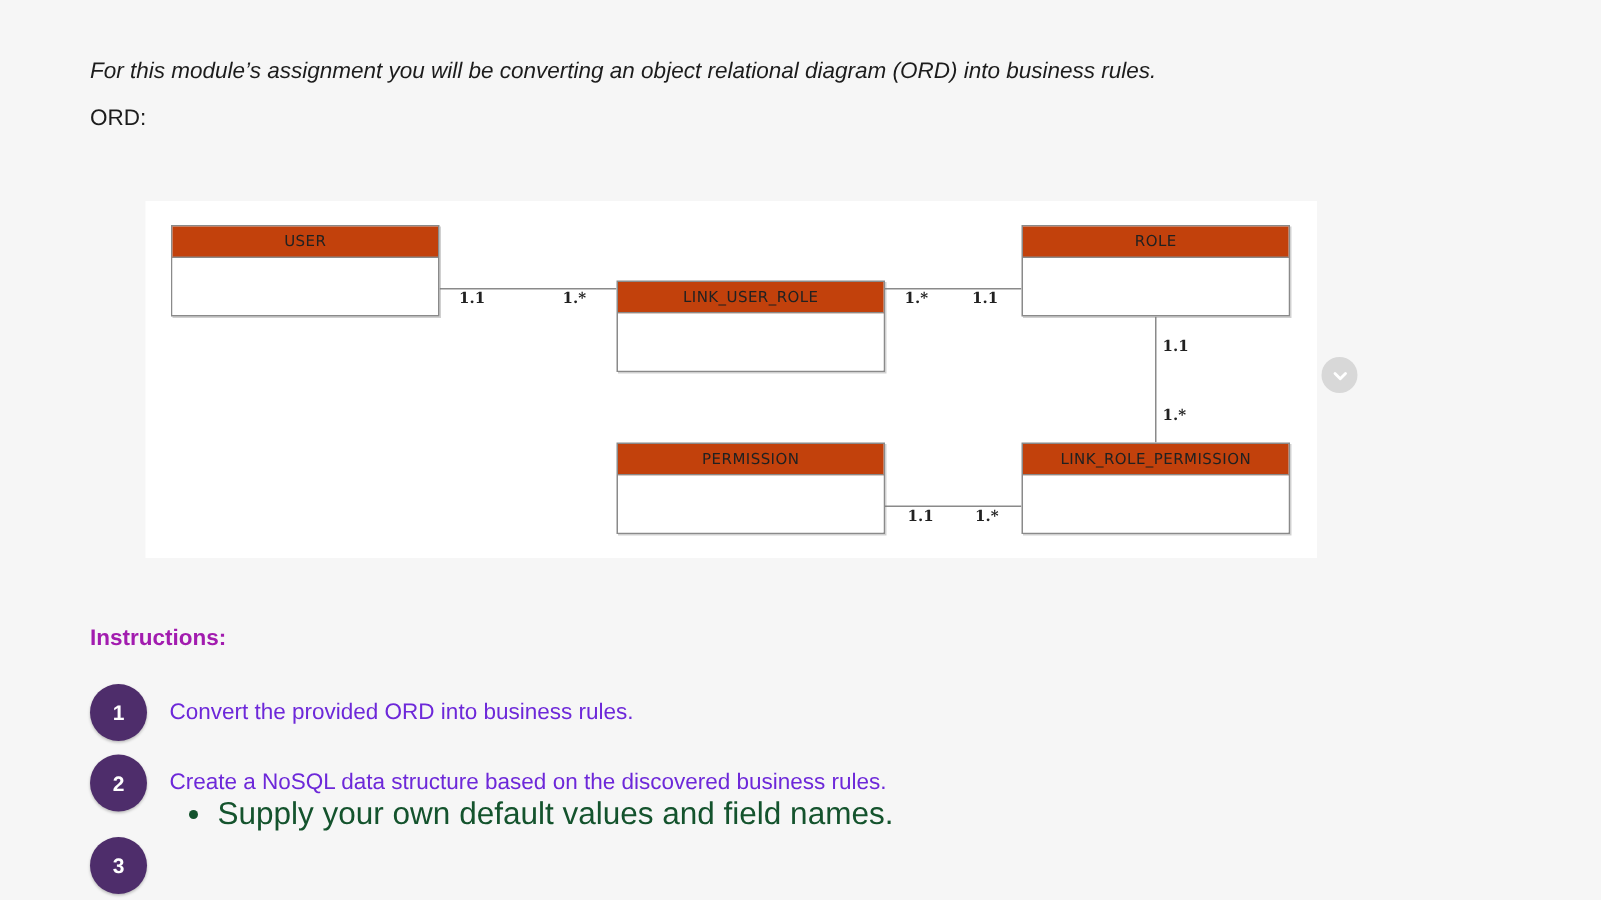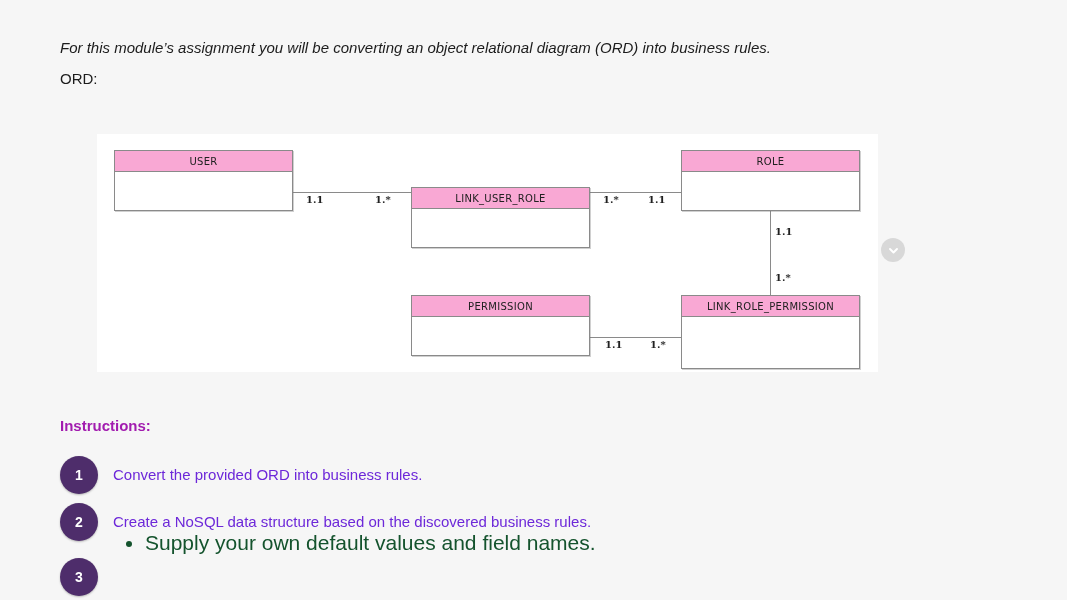--- a/index.html
+++ b/index.html
@@ -54,21 +54,21 @@
     box-sizing: border-box;
     height: 21px;
     border-bottom: 1px solid #8a8a8a;
     display: flex;
     align-items: center;
     justify-content: center;
     font-family: "DejaVu Sans", sans-serif;
     font-size: 10px;
     letter-spacing: 0.3px;
     color: #212121;
-    background: #f9a8d4;
+    background: #c2410c;
   }
   .entity-body {
     height: calc(100% - 21px);
     background: #ffffff;
   }
 
   
   .rel-line-h {
     position: absolute;
     height: 0;
@@ -193,21 +193,21 @@
     <div class="entity" style="left:584px; top:16px; width:179px; height:61px;">
       <div class="entity-header">ROLE</div>
       <div class="entity-body"></div>
     </div>
 
     <div class="entity" style="left:314px; top:161px; width:179px; height:61px;">
       <div class="entity-header">PERMISSION</div>
       <div class="entity-body"></div>
     </div>
 
-    <div class="entity" style="left:584px; top:161px; width:179px; height:74px;">
+    <div class="entity" style="left:584px; top:161px; width:179px; height:61px;">
       <div class="entity-header">LINK_ROLE_PERMISSION</div>
       <div class="entity-body"></div>
     </div>
 
     <div class="card-label" style="left:209px; top:60px;">1.1</div>
     <div class="card-label" style="left:278px; top:60px;">1.*</div>
 
     <div class="card-label" style="left:506px; top:60px;">1.*</div>
     <div class="card-label" style="left:551px; top:60px;">1.1</div>
 

